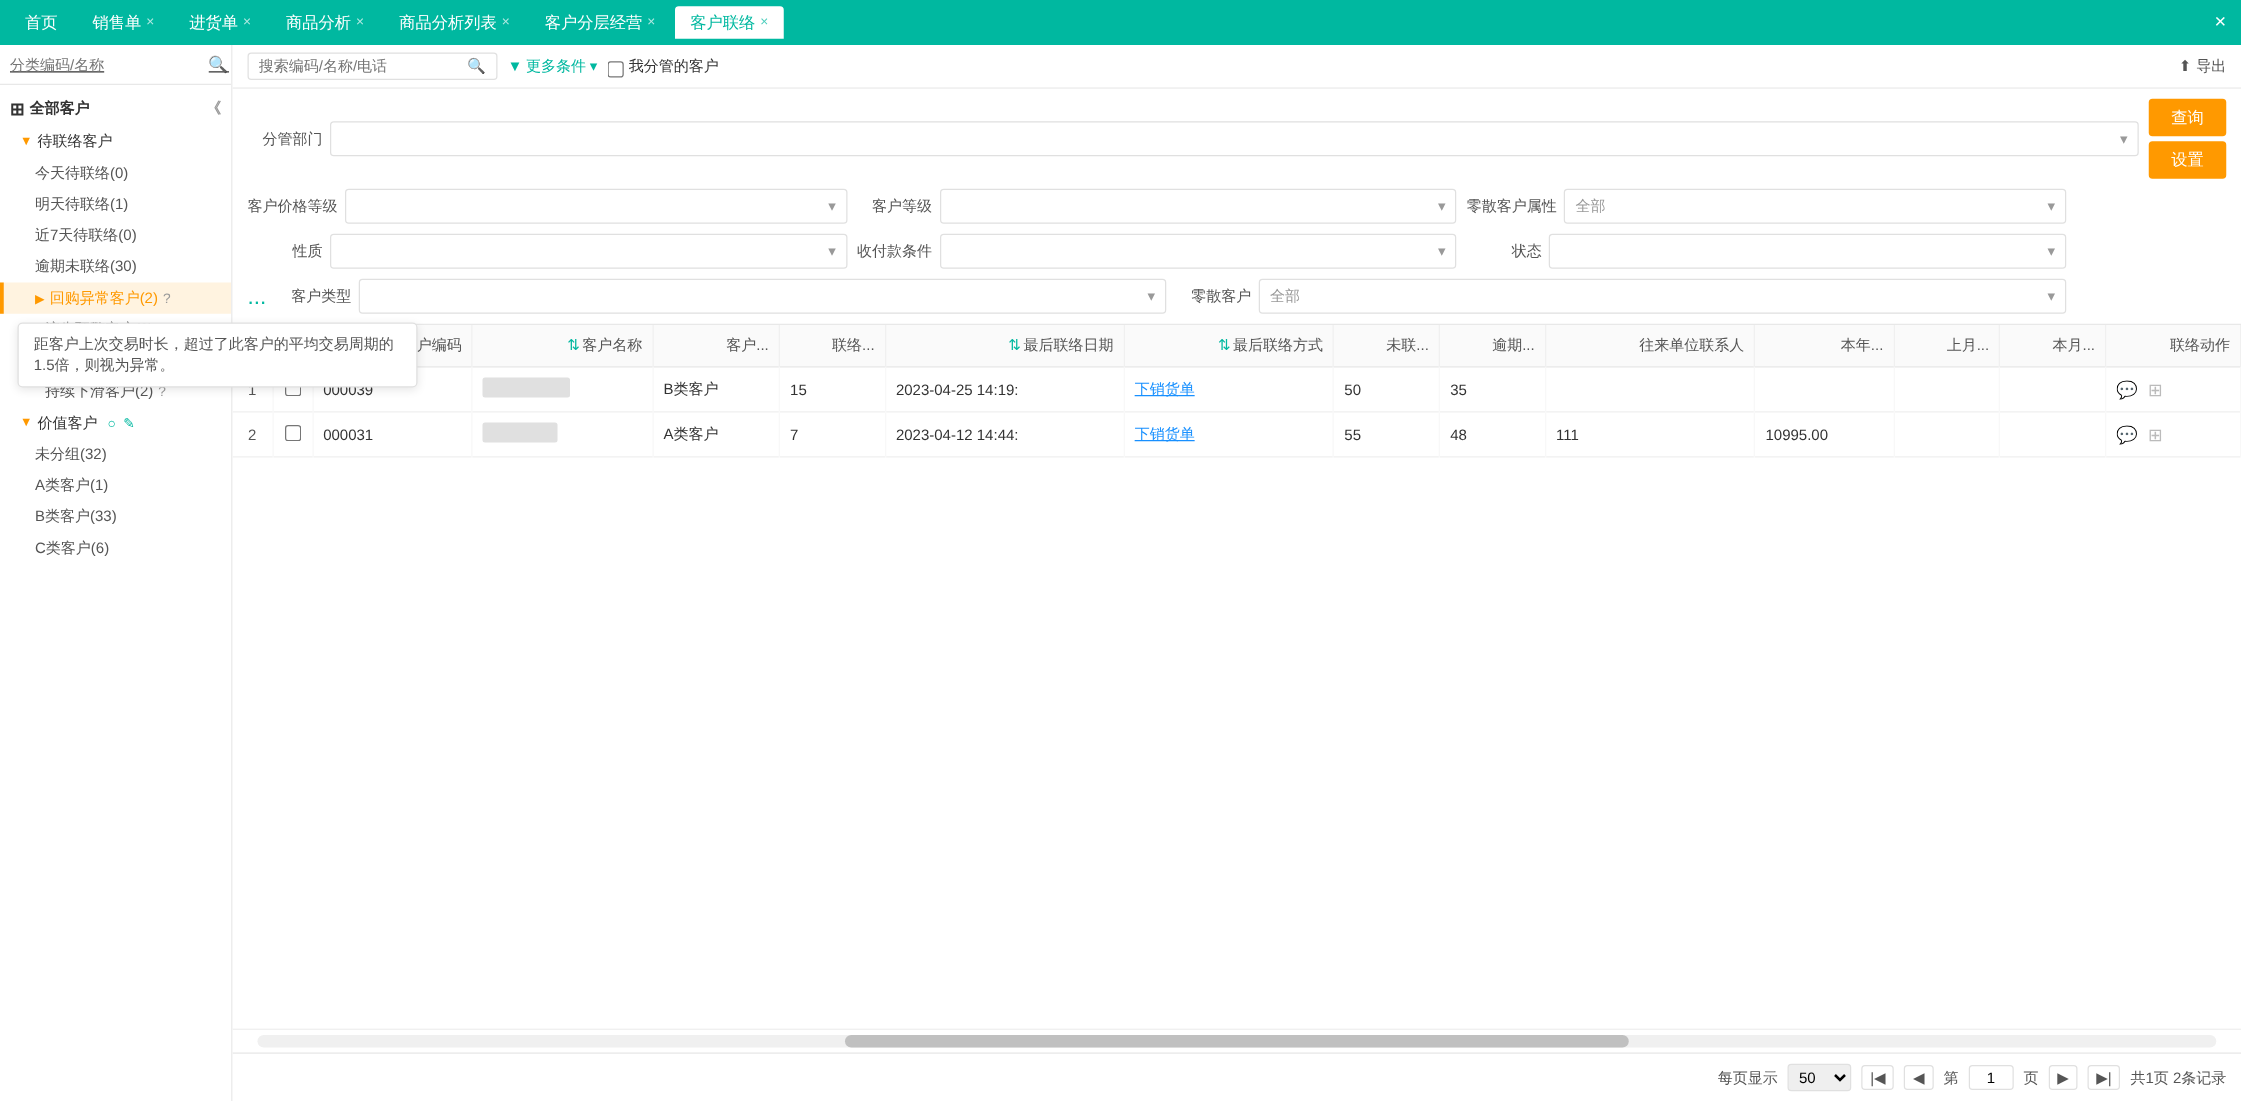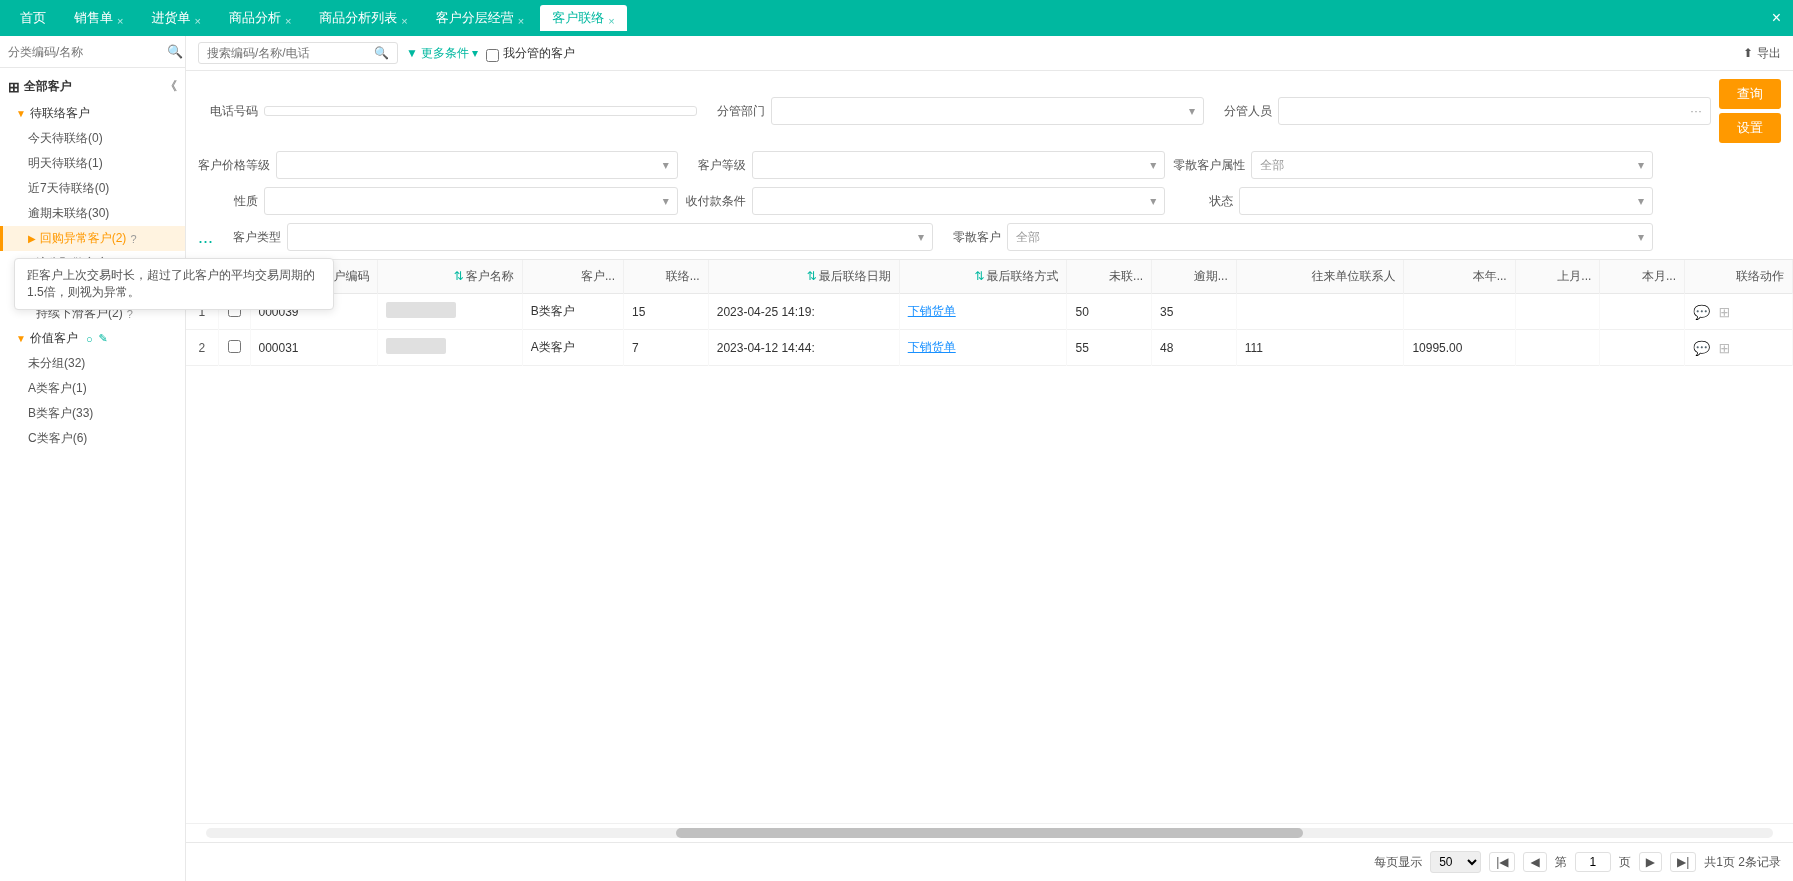--- a/index.html
+++ b/index.html
@@ -16,21 +16,21 @@
       position: relative;
     }
     .nav-tab {
       color: #fff;
       padding: 4px 12px;
       cursor: pointer;
       font-size: 13px;
       border-radius: 3px 3px 0 0;
       white-space: nowrap;
       display: flex;
-      align-items: flex-end;
+      align-items: center;
       gap: 4px;
     }
     .nav-tab.active {
       background: #fff;
       color: #00b8a0;
     }
     .nav-tab .close-x {
       font-size: 11px;
       opacity: 0.7;
     }
@@ -59,20 +59,21 @@
       flex-direction: column;
       overflow: hidden;
       flex-shrink: 0;
     }
     .sidebar-search {
       padding: 8px;
       border-bottom: 1px solid #e8e8e8;
       display: flex;
       align-items: center;
       gap: 4px;
+      text-decoration: underline;
     }
     .sidebar-search input {
       flex: 1;
       border: none;
       outline: none;
       font-size: 12px;
       color: #999;
     }
     .sidebar-tree {
       flex: 1;
@@ -463,35 +464,24 @@
       <div class="export-btn">
         <span>⬆</span>
         <span>导出</span>
       </div>
     </div>
 
     <div class="advanced-filter">
 
       <div class="filter-row">
         <div class="filter-field">
-          <span class="filter-label">电话号码</span>
-          <div class="filter-input" style="width:260px;"></div>
-        </div>
-        <div class="filter-field">
           <span class="filter-label">分管部门</span>
           <div class="filter-select" style="flex:1;">
             <span class="filter-select-text"></span>
             <span class="chevron">▾</span>
-          </div>
-        </div>
-        <div class="filter-field">
-          <span class="filter-label">分管人员</span>
-          <div class="filter-select" style="flex:1;">
-            <span class="filter-select-text"></span>
-            <span class="chevron">···</span>
           </div>
         </div>
         <div style="display:flex;flex-direction:column;gap:4px;justify-content:flex-end;">
           <button class="query-btn">查询</button>
           <button class="setting-btn">设置</button>
         </div>
       </div>
 
       <div class="filter-row">
         <div class="filter-field">

